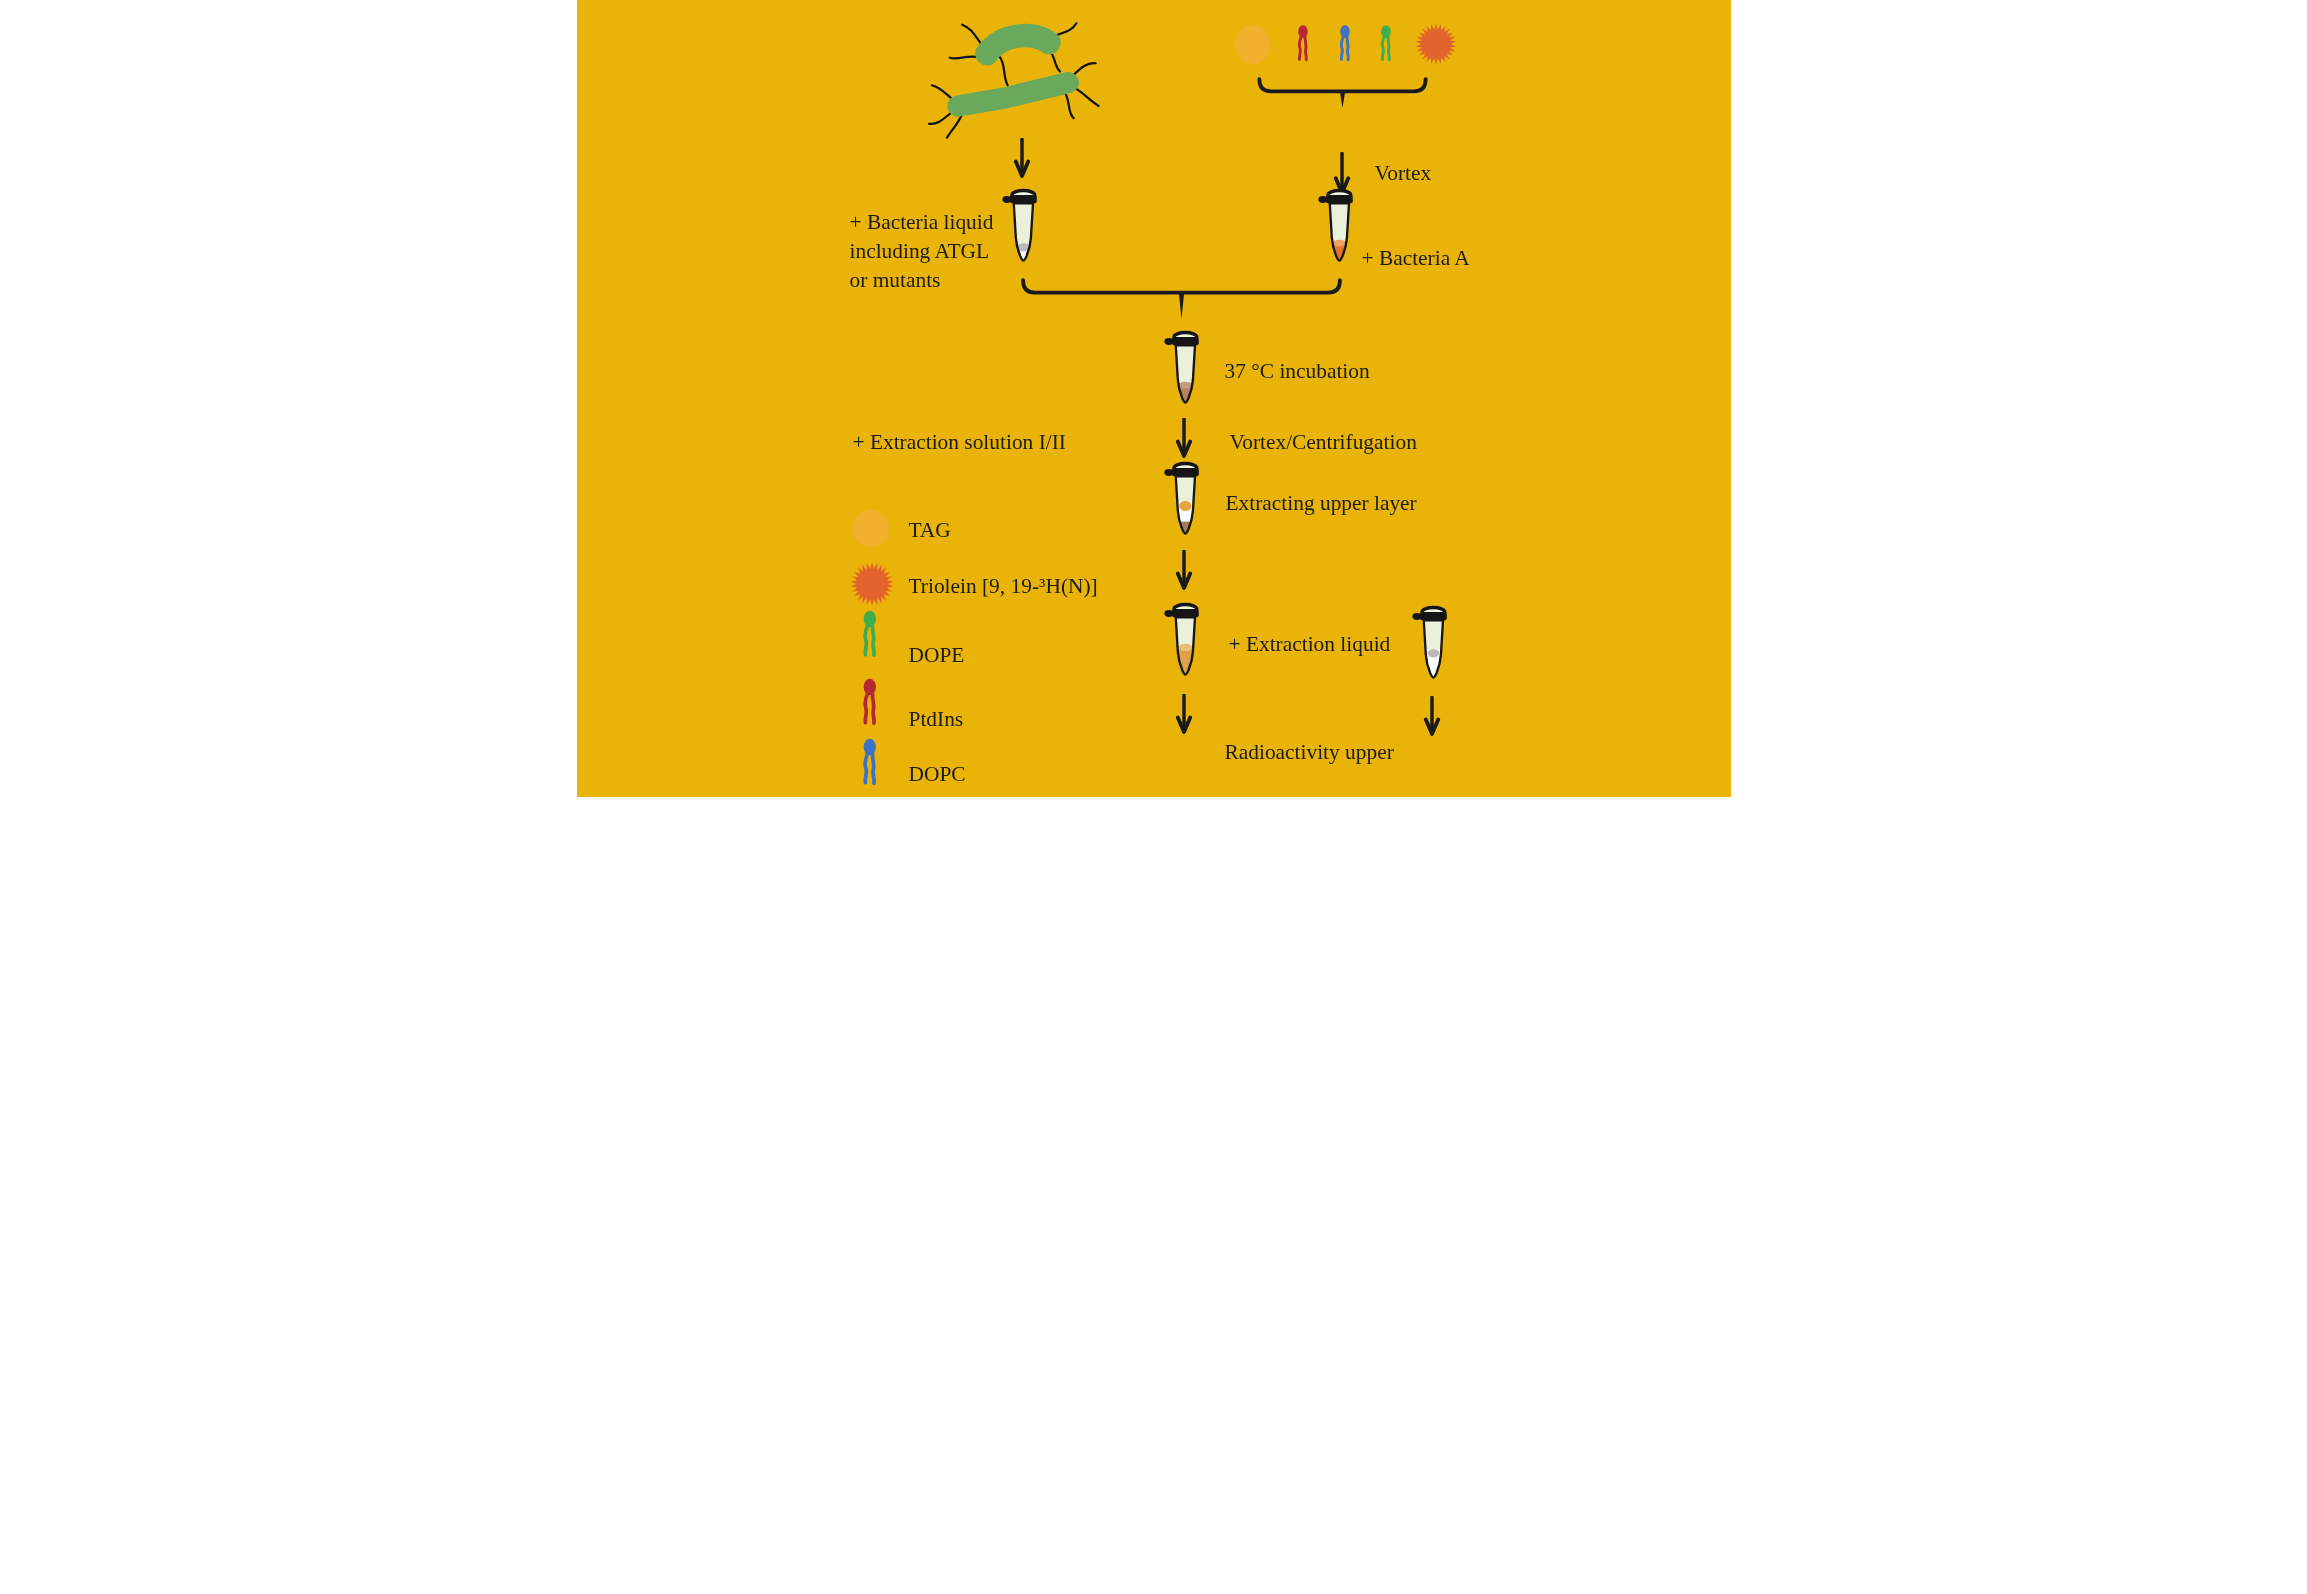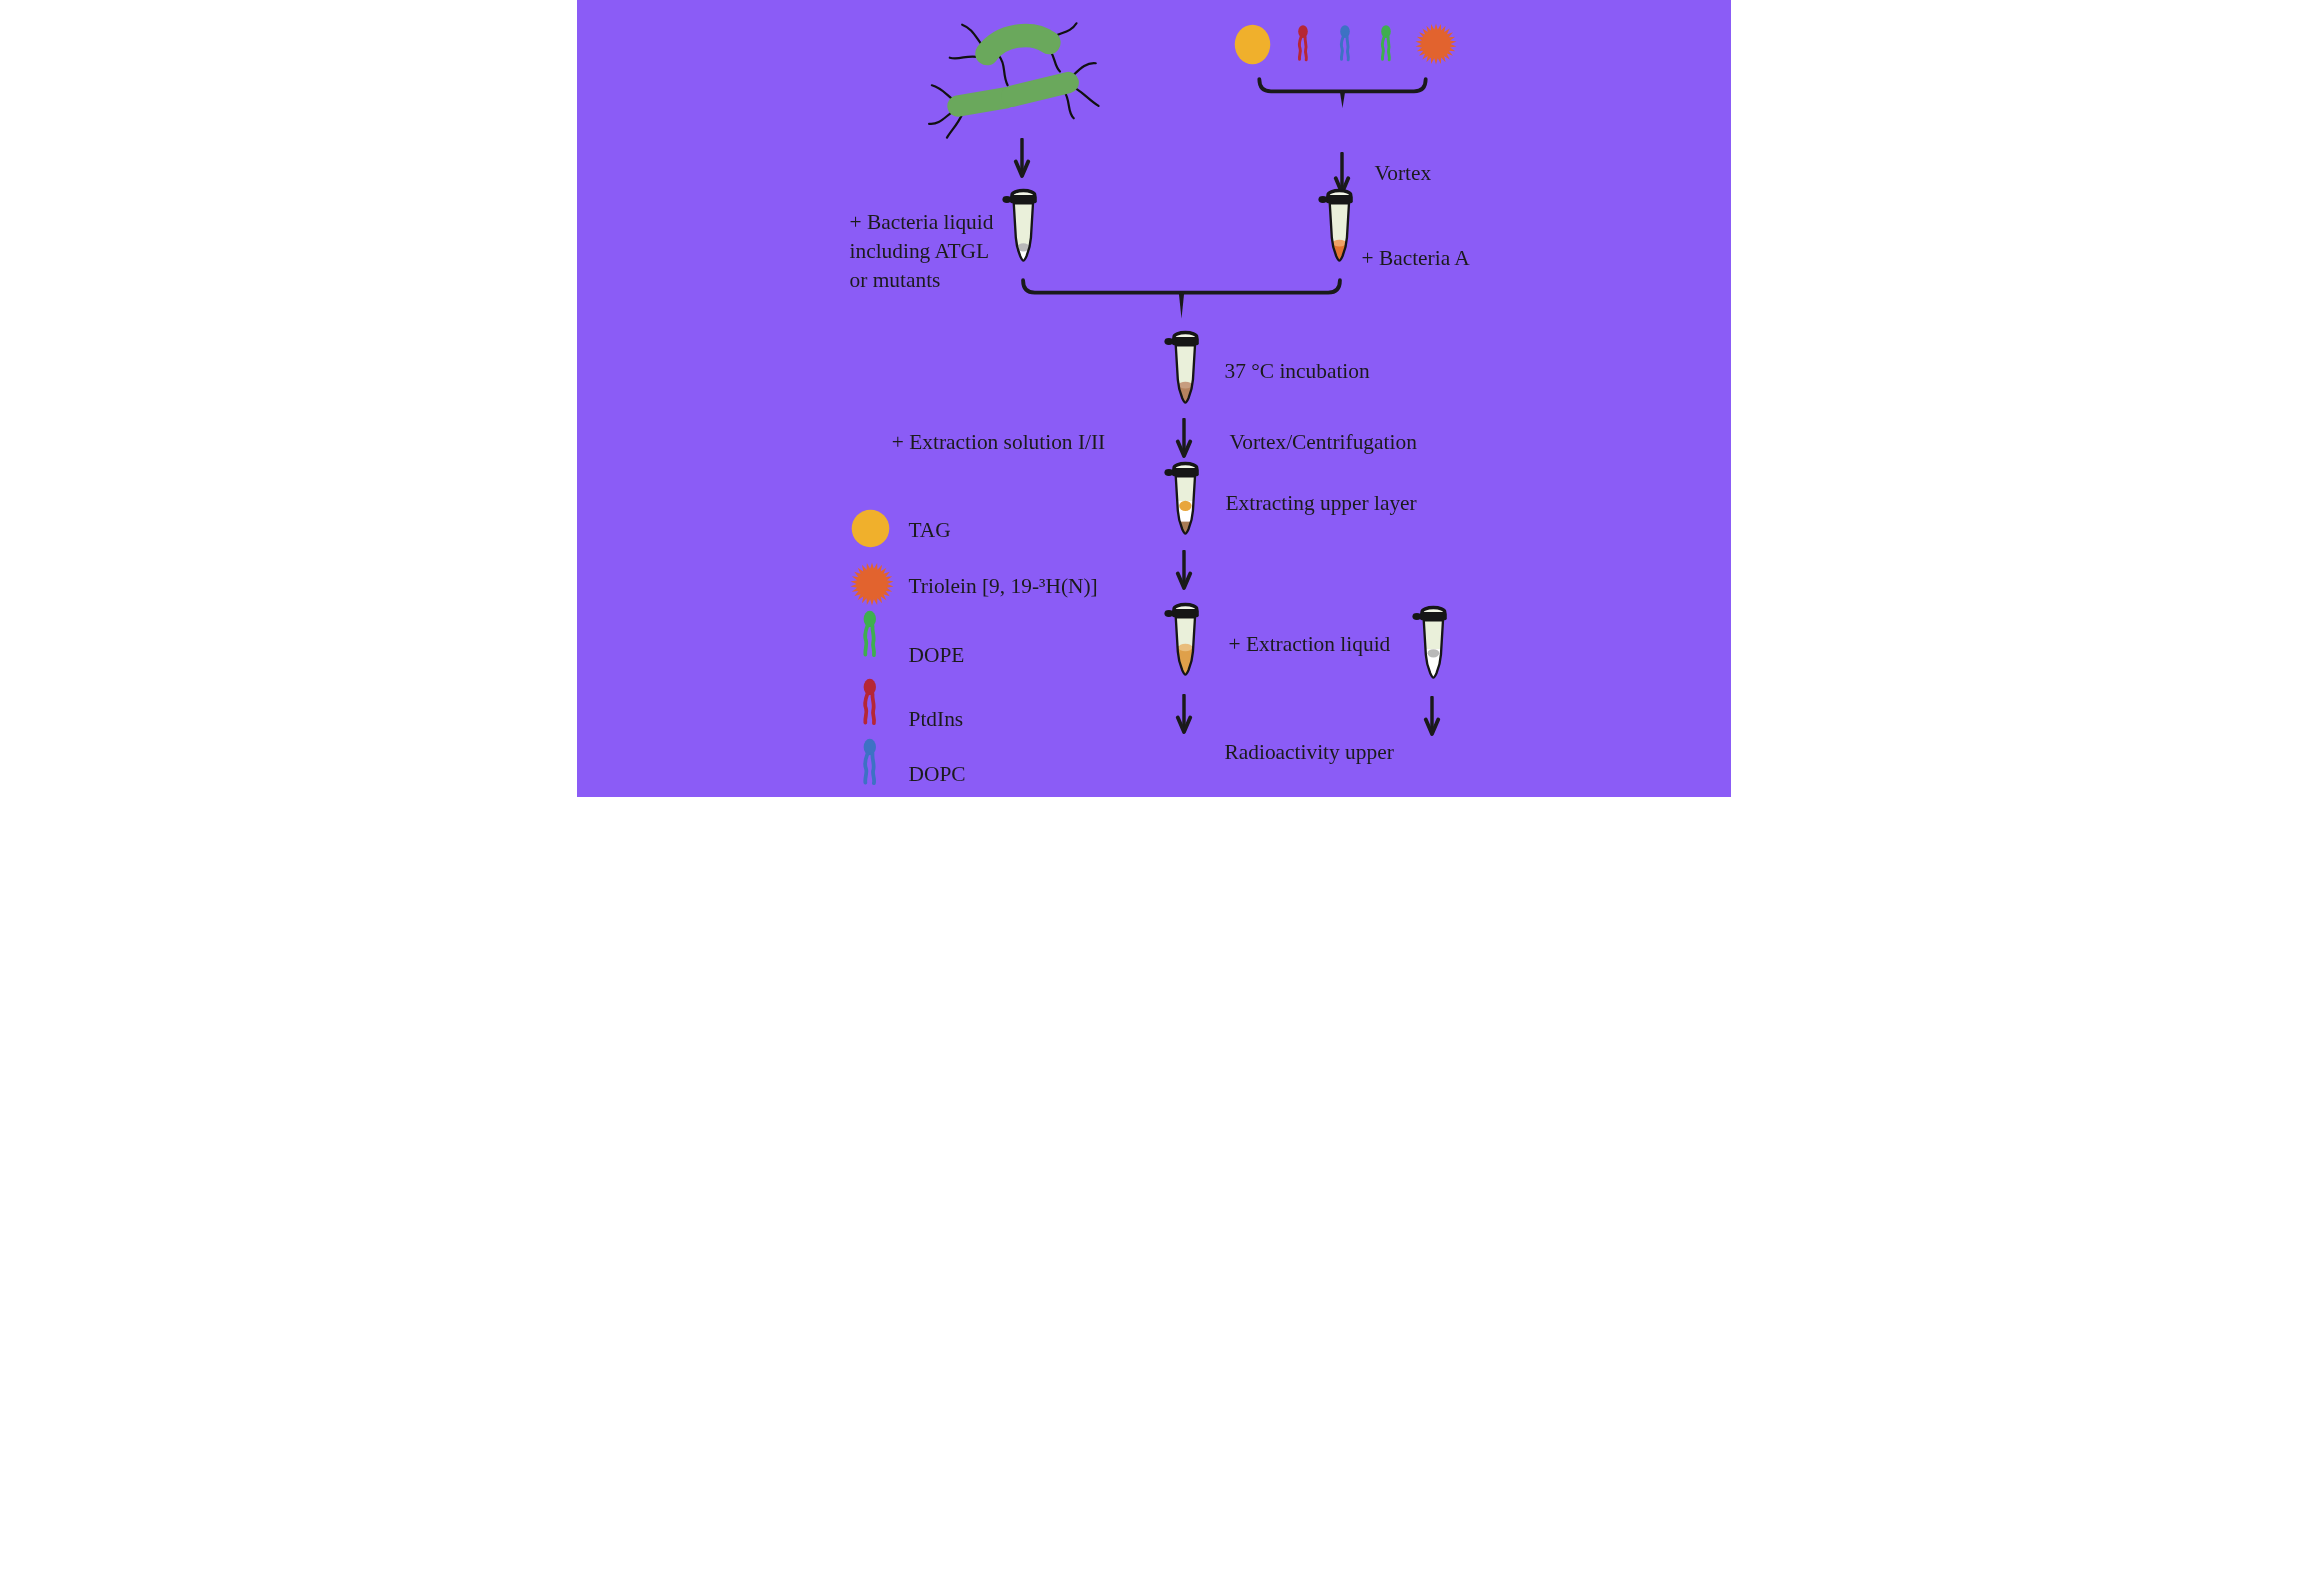--- a/index.html
+++ b/index.html
@@ -1,20 +1,20 @@
 <!DOCTYPE html>
 <html style="font-size:11px"><head>
 <meta charset="utf-8">
 <style>
   html,body{margin:0;padding:0;background:#ffffff;}
-  #canvas{position:relative;width:1154px;height:797px;background:#8b5cf6;margin:0 auto;overflow:hidden;
+  #canvas{position:relative;width:1154px;height:797px;background:#eab308;margin:0 auto;overflow:hidden;
           font-family:"Liberation Serif","DejaVu Serif",serif;}
   .abs{position:absolute;}
   .label{position:absolute;font-size:21.4px;line-height:1.32;color:#1b1b1b;white-space:nowrap;}
-  .r{text-align:center;}
+  .r{text-align:left;}
   svg{display:block;}
 </style>
 </head>
 <body>
 
 <div id="canvas">
 
   <svg width="0" height="0" style="position:absolute">
     <defs>
       <g id="lipid-glyph">

